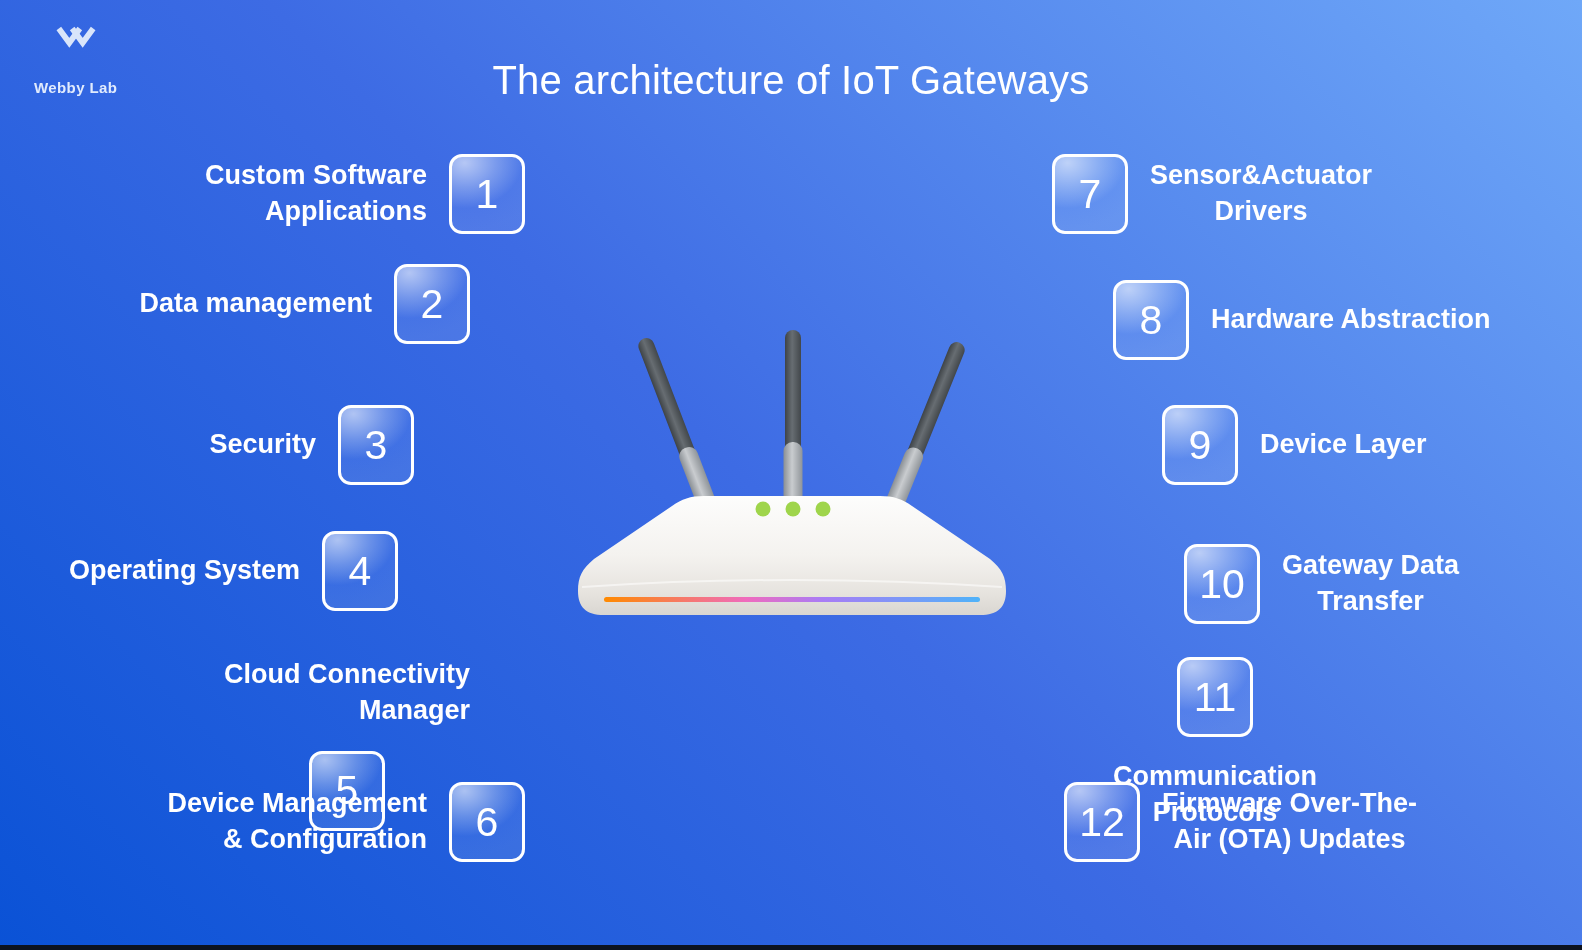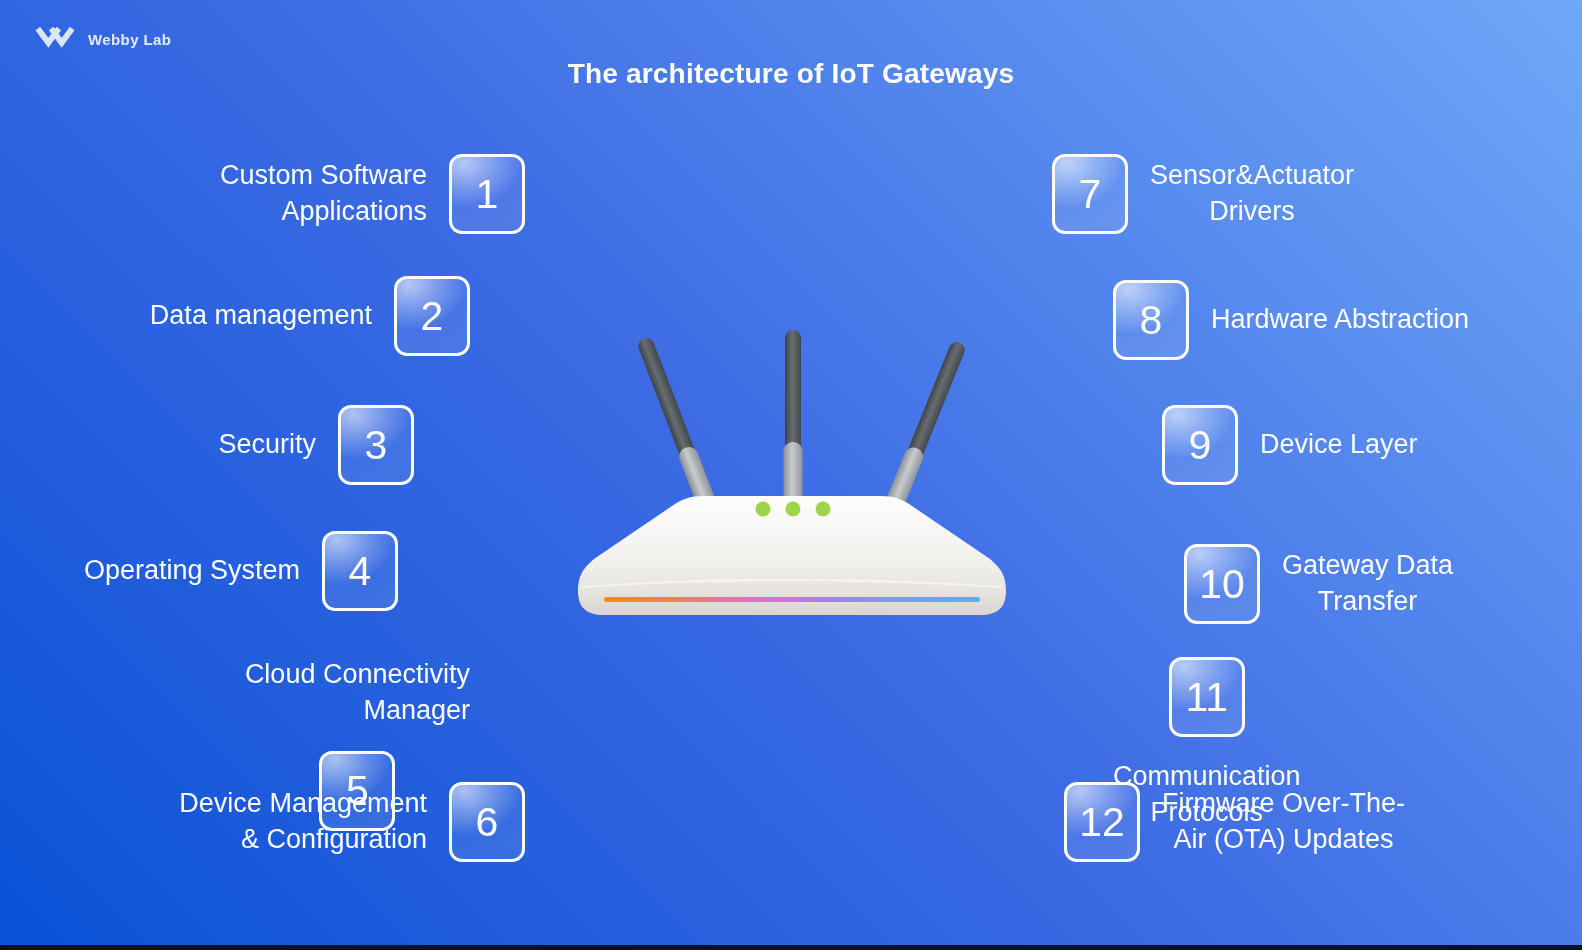--- a/index.html
+++ b/index.html
@@ -14,52 +14,53 @@
     overflow: hidden;
     color: #fff;
   }
 
   
   .logo {
     position: absolute;
     top: 24px; left: 34px;
     display: flex;
     align-items: center;
-    gap: 12px;
+    gap: 25px;
+    flex-direction: column;
   }
   .logo-text {
     font-size: 15px;
     font-weight: 700;
     letter-spacing: 0.4px;
     color: rgba(240,246,255,0.92);
   }
 
   
   .title {
     position: absolute;
     top: 58px; left: 0;
     width: 100%;
     text-align: center;
-    font-size: 28px;
-    font-weight: 700;
+    font-size: 40px;
+    font-weight: 400;
     letter-spacing: 0.2px;
     color: #ffffff;
   }
 
   
   .item {
     position: absolute;
     display: flex;
     align-items: center;
     gap: 22px;
     height: 80px;
   }
   .item .label {
     font-size: 27px;
-    font-weight: 400;
+    font-weight: 700;
     line-height: 1.33;
     white-space: pre-line;
     color: #ffffff;
   }
   .item.left .label  { text-align: right; }
   .item.right .label { text-align: center; }
 
   .numbox {
     flex: 0 0 auto;
     width: 76px;
@@ -77,21 +78,21 @@
         rgba(255,255,255,0.10) 100%);
   }
   .numbox .num {
     font-size: 41px;
     font-weight: 500;
     color: #ffffff;
   }
 
   
   .pos-l1 { top: 154px; right: 1057px; }
-  .pos-l2 { top: 276px; right: 1112px; }
+  .pos-l2 { top: 264px; right: 1112px; }
   .pos-l3 { top: 405px; right: 1168px; margin-left: 24px; }
   .pos-l4 { top: 531px; right: 1184px; }
   .pos-l5 { top: 657px; right: 1112px; flex-direction: column; }
   .pos-l6 { top: 782px; right: 1057px; }
 
   .pos-r1 { top: 154px; left: 1052px; }
   .pos-r2 { top: 280px; left: 1113px; }
   .pos-r3 { top: 405px; left: 1162px; }
   .pos-r4 { top: 544px; left: 1184px; }
   .pos-r5 { top: 657px; left: 1113px; flex-direction: column; }

